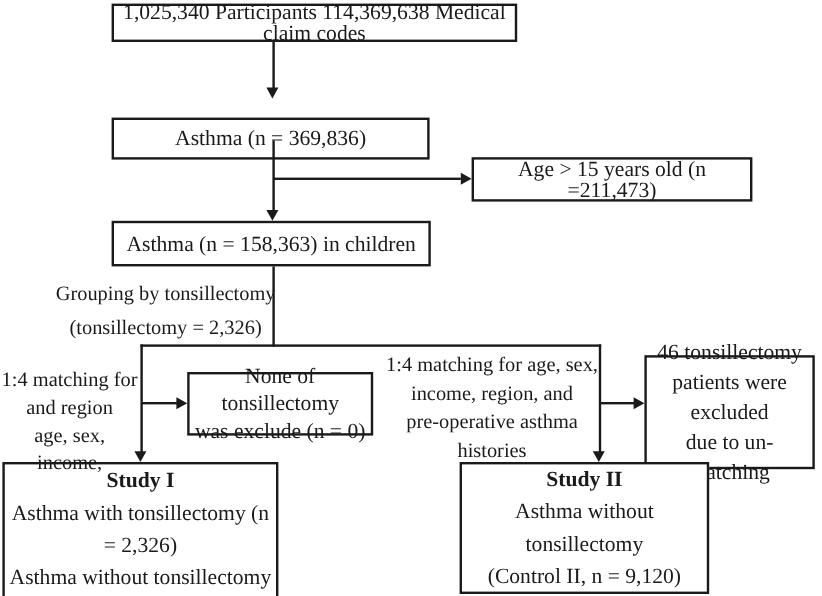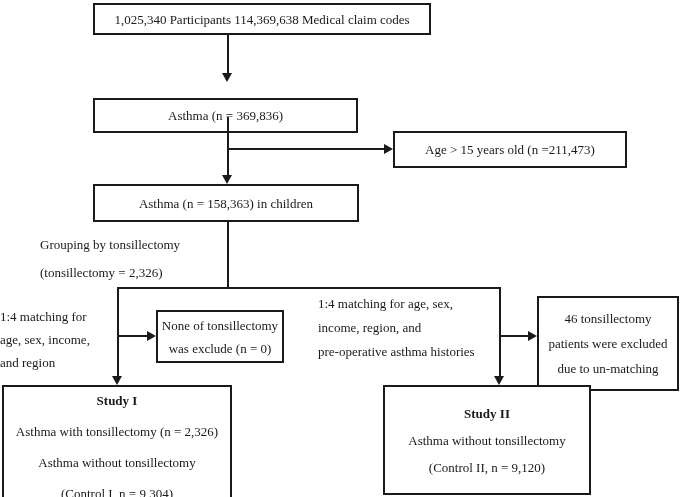--- a/index.html
+++ b/index.html
@@ -14,39 +14,40 @@
   }
   .box {
     position: absolute;
     border: 2px solid #1a1a1a;
     background: #ffffff;
     display: flex;
     flex-direction: column;
     align-items: center;
     justify-content: center;
     text-align: center;
-    font-size: 13px;
+    font-size: 18px;
     line-height: 17px;
     box-sizing: border-box;
   }
   .lbl {
     position: absolute;
-    font-size: 13px;
+    text-align: center;
+    font-size: 17px;
   }
   .line { position: absolute; background: #1a1a1a; }
   .arr  { position: absolute; width: 0; height: 0; }
   .arr.down  { border-left: 5px solid transparent; border-right: 5px solid transparent; border-top: 9px solid #1a1a1a; }
   .arr.right { border-top: 5px solid transparent; border-bottom: 5px solid transparent; border-left: 9px solid #1a1a1a; }
 
   
   #b-participants   { left: 93px;  top: 3px;   width: 338px; height: 32px; }
   #b-asthma-all     { left: 93px;  top: 98px;  width: 265px; height: 35px; }
   #b-age            { left: 393px; top: 131px; width: 234px; height: 37px; }
   #b-asthma-child   { left: 93px;  top: 184px; width: 266px; height: 38px; }
-  #b-none           { left: 156px; top: 310px; width: 128px; height: 53px;  line-height: 23px; }
+  #b-none           { left: 156px; top: 310px; width: 155px; height: 53px;  line-height: 23px; }
   #b-unmatched      { left: 537px; top: 296px; width: 142px; height: 95px;  line-height: 25px; }
   #b-study1         { left: 2px;   top: 385px; width: 230px; height: 124px; line-height: 27px; justify-content: space-between; }
   #b-study2         { left: 383px; top: 385px; width: 208px; height: 110px; line-height: 27px; }
   .study-title { font-weight: bold; }
 
   
   #lbl-grouping    { left: 40px;  top: 234px; width: 196px; line-height: 21px; }
   #lbl-grouping div + div { margin-top: 7px; }
   #lbl-match-left  { left: 0px;   top: 305px; width: 116px; line-height: 23px; }
   #lbl-match-right { left: 318px; top: 292px; width: 184px; line-height: 24px; }
@@ -114,22 +115,22 @@
     <div>(Control II, n = 9,120)</div>
   </div>
 
   <div class="lbl" id="lbl-grouping">
     <div>Grouping by tonsillectomy</div>
     <div>(tonsillectomy = 2,326)</div>
   </div>
 
   <div class="lbl" id="lbl-match-left">
     <div>1:4 matching for</div>
+    <div>and region</div>
     <div>age, sex, income,</div>
-    <div>and region</div>
   </div>
 
   <div class="lbl" id="lbl-match-right">
     <div>1:4 matching for age, sex,</div>
     <div>income, region, and</div>
     <div>pre-operative asthma histories</div>
   </div>
 
   <div class="line" id="v1"></div>
   <div class="arr down" id="a1"></div>

